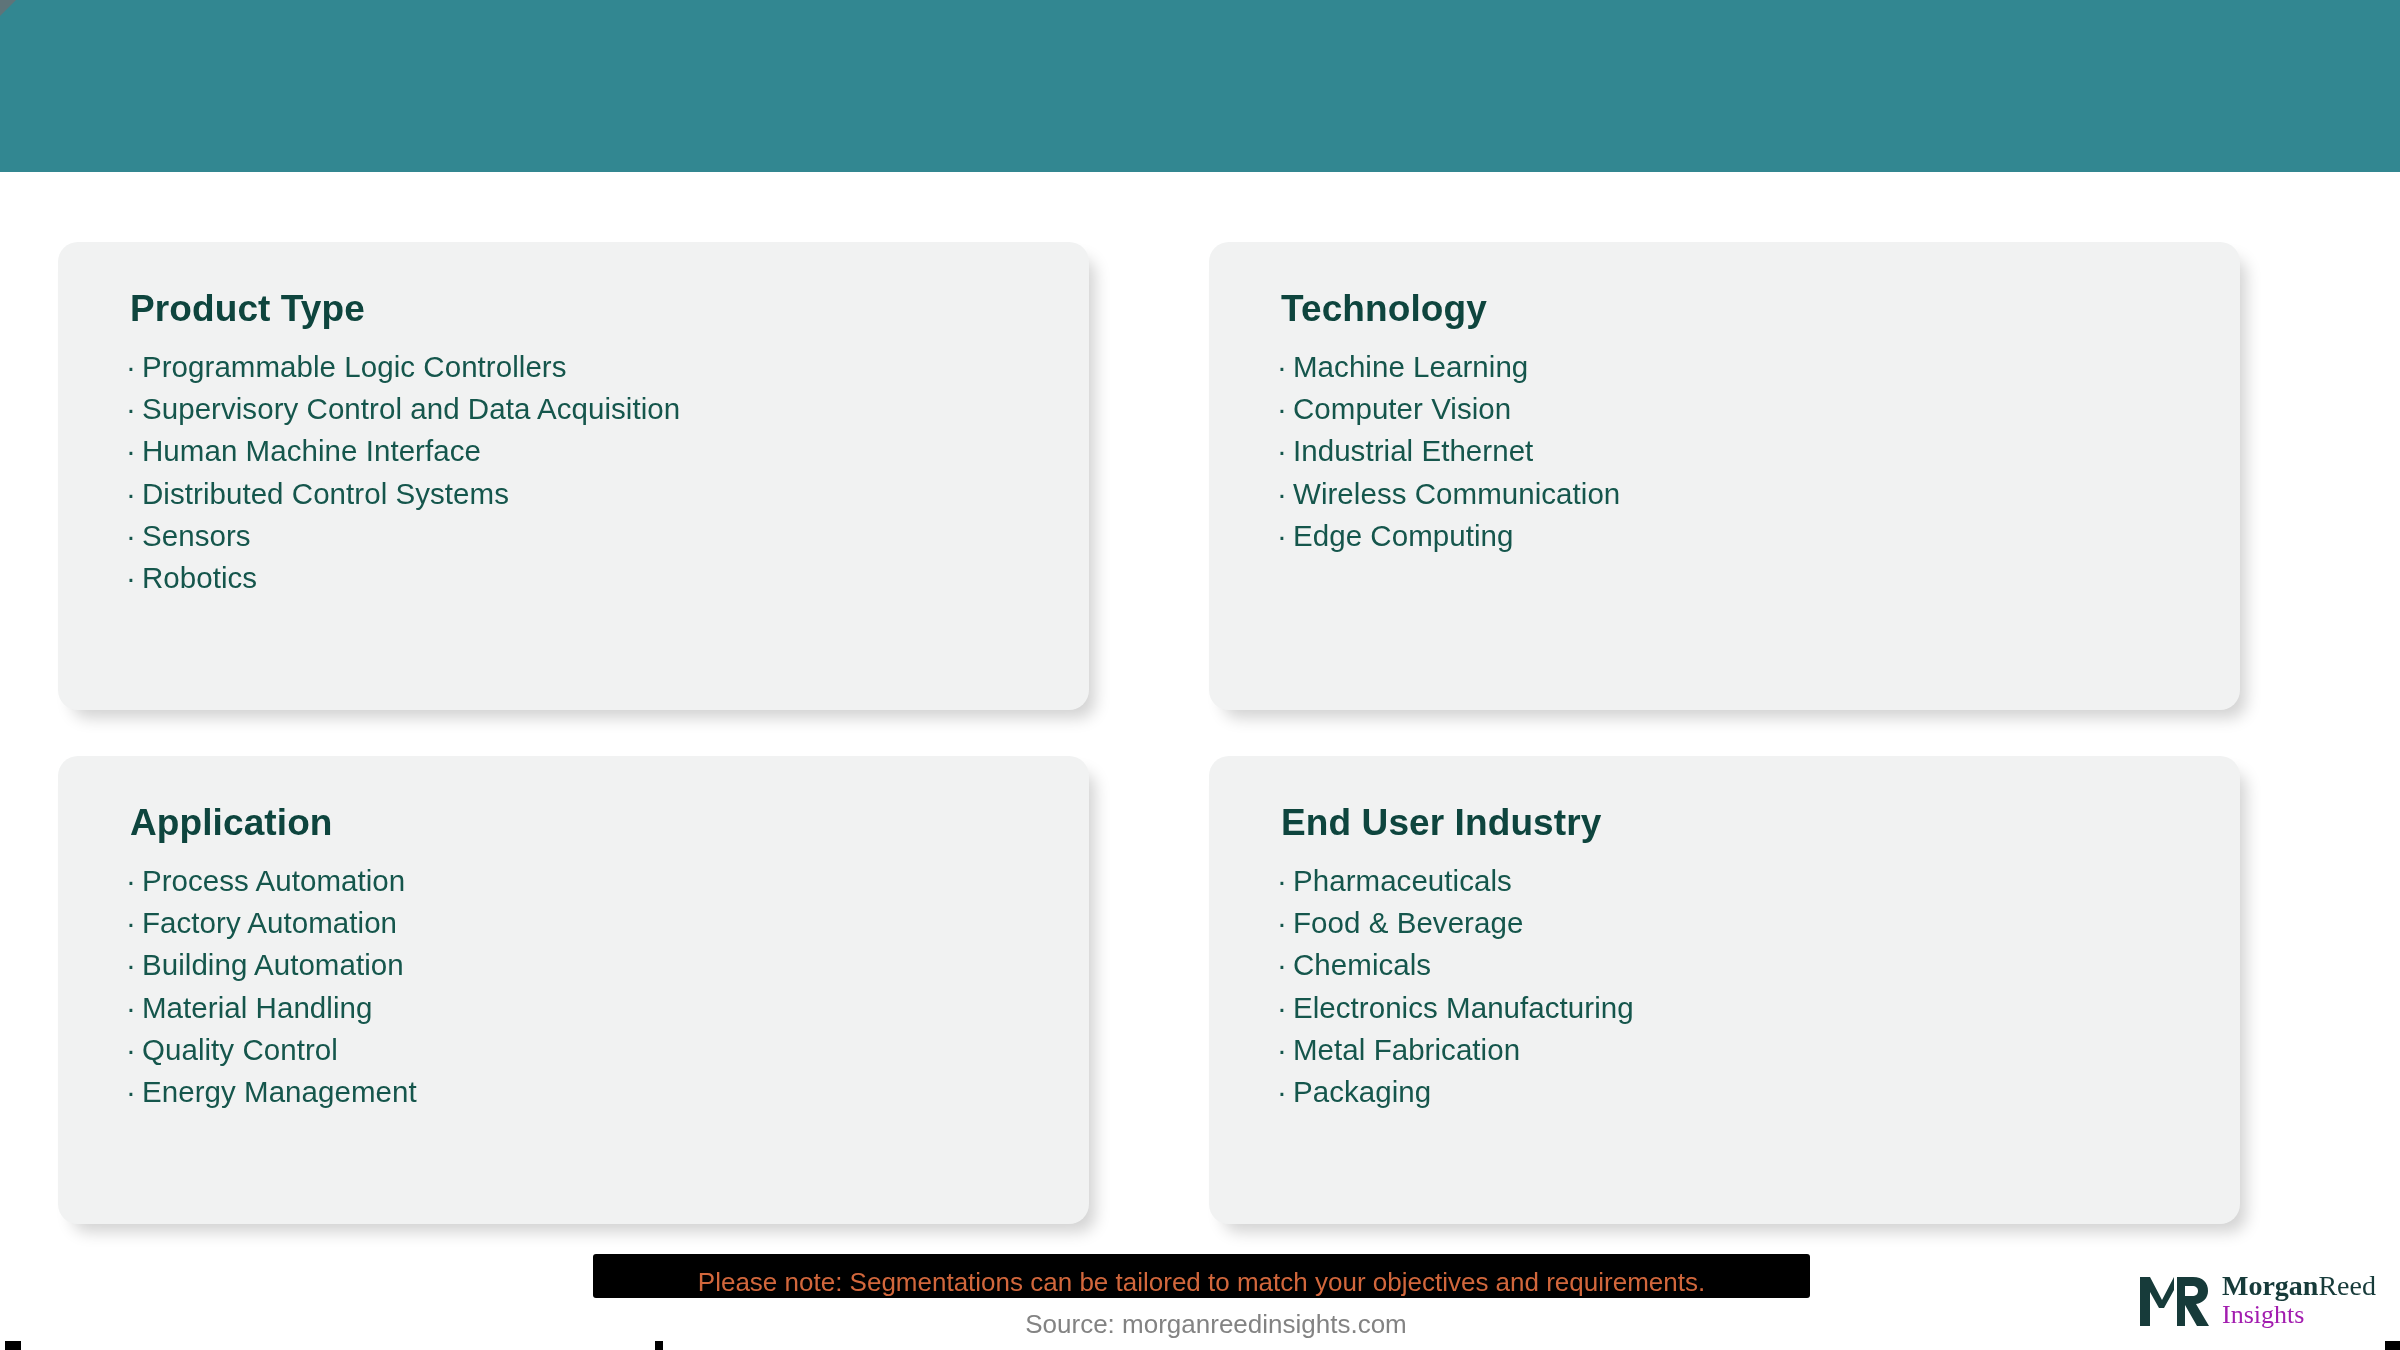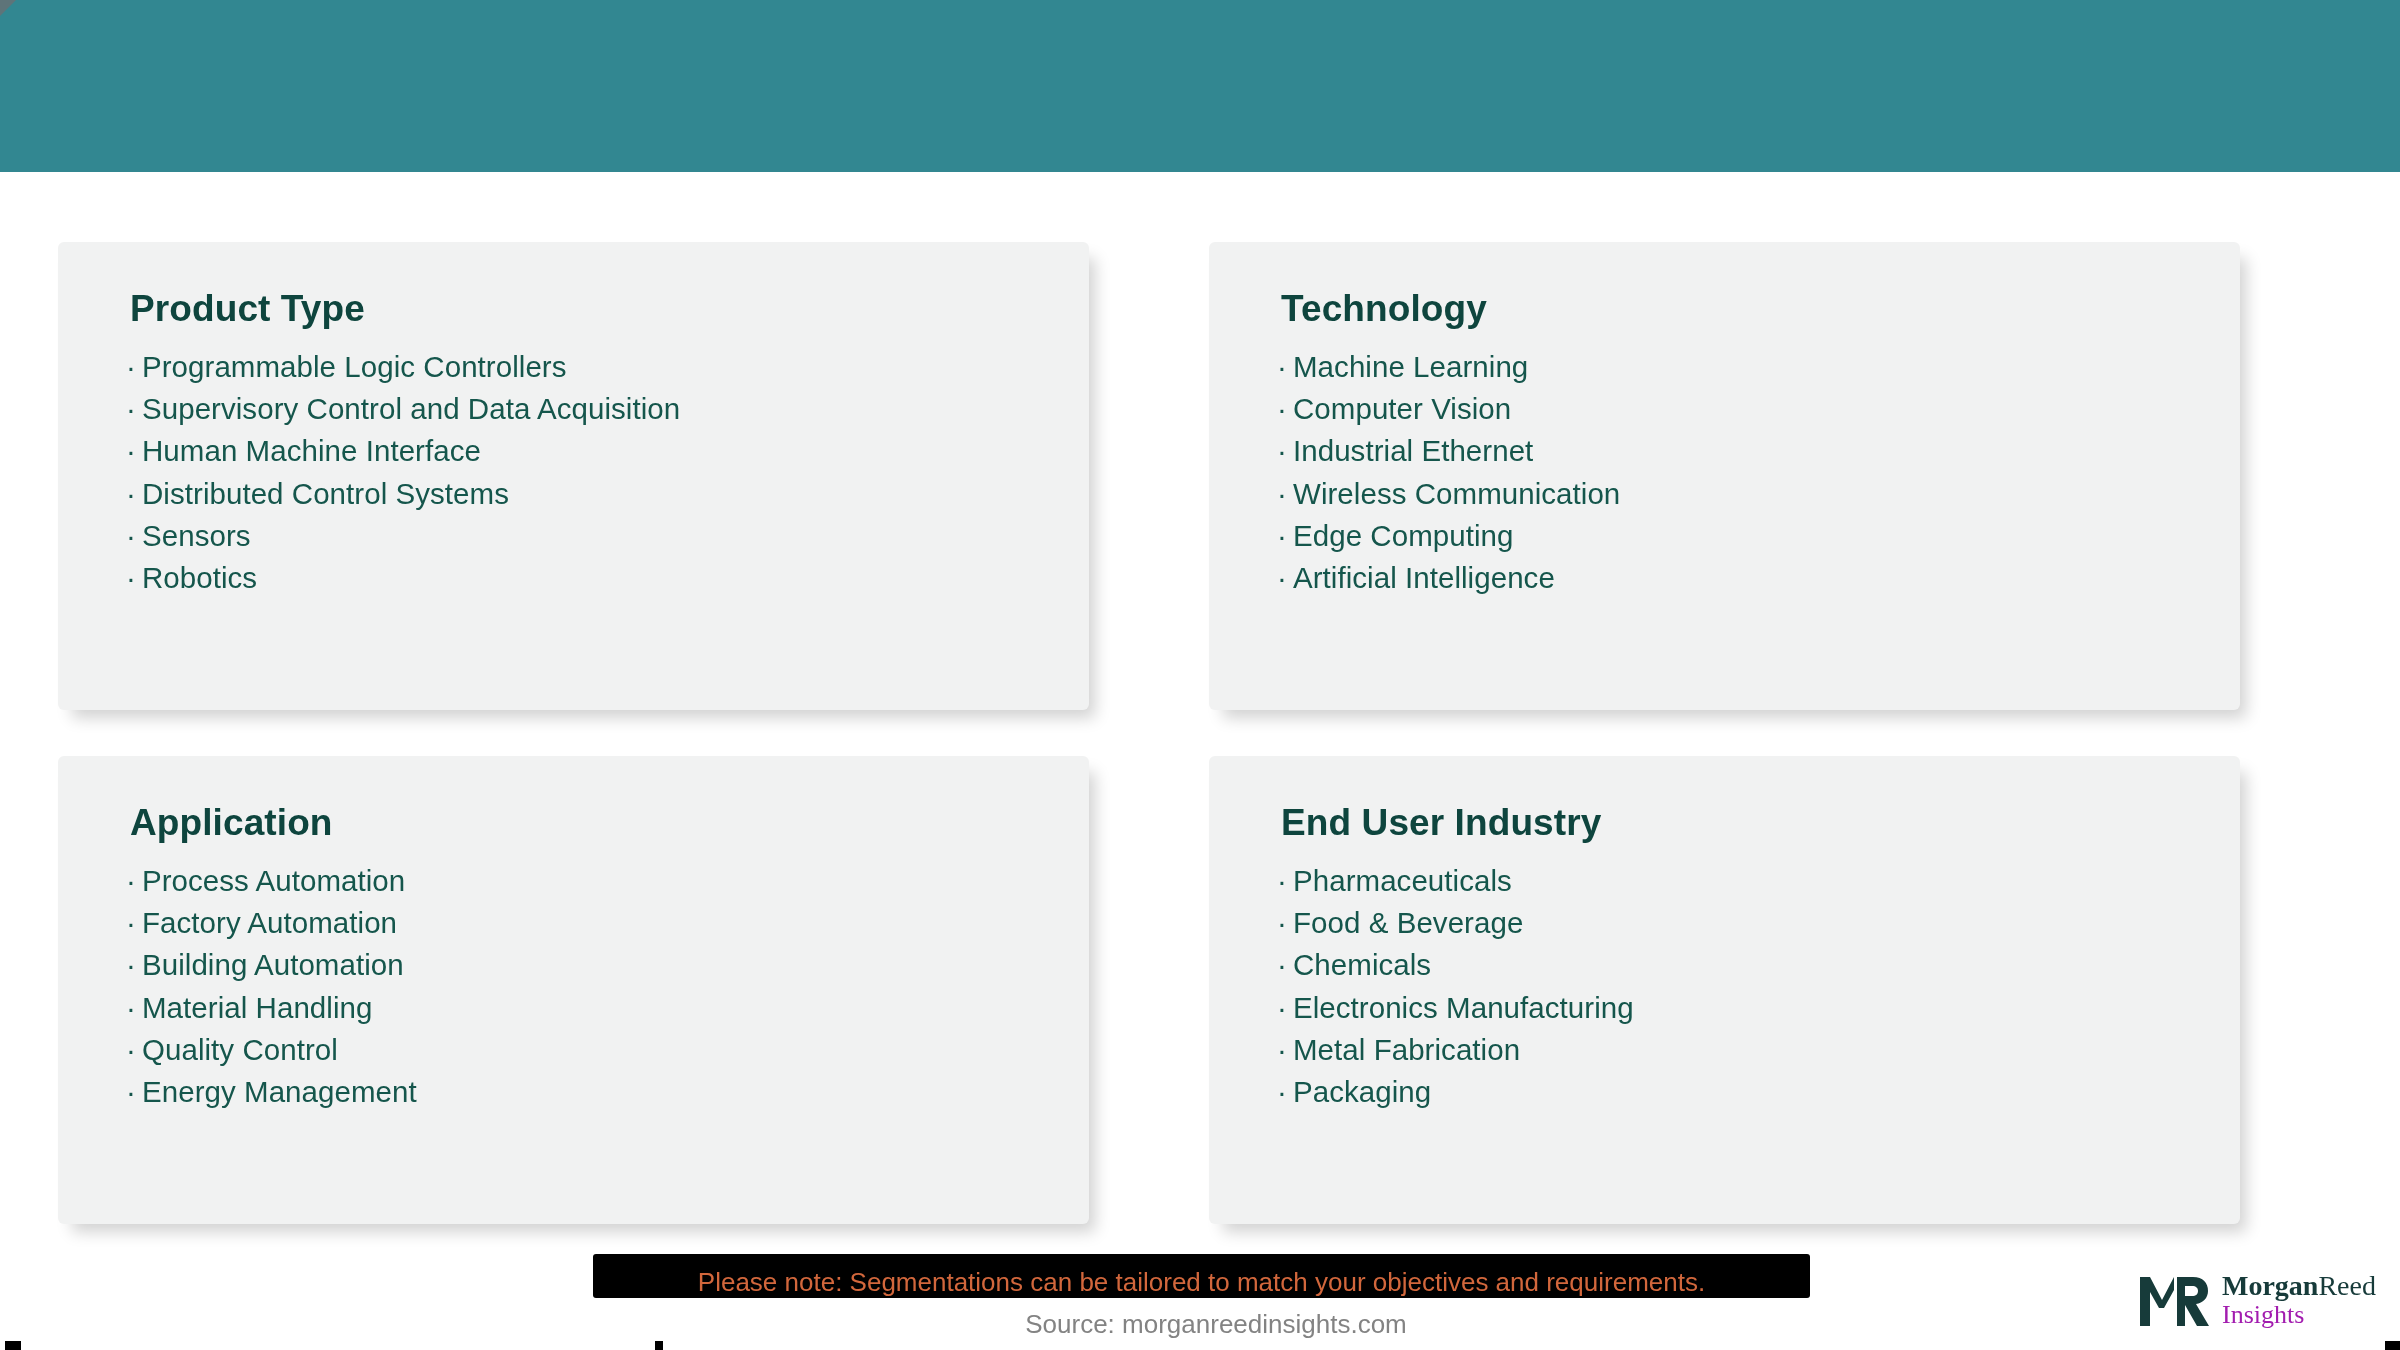--- a/index.html
+++ b/index.html
@@ -52,21 +52,21 @@
     left: 58px;
     top: 242px;
     width: 2182px;
     height: 960px;
   }
   .card {
     position: absolute;
     width: 1031px;
     height: 468px;
     background: #f1f2f2;
-    border-radius: 6px;
+    border-radius: 20px;
     box-shadow: 10px 12px 16px -4px rgba(0,0,0,0.18);
     box-sizing: border-box;
   }
   .card.c0 { left: 0px;    top: 0px;   }
   .card.c1 { left: 1151px; top: 0px; padding-left: 19px;   }
   .card.c2 { left: 0px;    top: 514px; }
   .card.c3 { left: 1151px; top: 514px; }
 
   .card-title {
     position: absolute;
@@ -199,21 +199,20 @@
   </div>
 
   <div class="card c1">
     <div class="card-title">Technology</div>
     <ul class="card-list">
       <li><span class="bullet">·</span><span>Machine Learning</span></li>
       <li><span class="bullet">·</span><span>Computer Vision</span></li>
       <li><span class="bullet">·</span><span>Industrial Ethernet</span></li>
       <li><span class="bullet">·</span><span>Wireless Communication</span></li>
       <li><span class="bullet">·</span><span>Edge Computing</span></li>
-      <li><span class="bullet">·</span><span>Artificial Intelligence</span></li>
     </ul>
   </div>
 
   <div class="card c2">
     <div class="card-title">Application</div>
     <ul class="card-list">
       <li><span class="bullet">·</span><span>Process Automation</span></li>
       <li><span class="bullet">·</span><span>Factory Automation</span></li>
       <li><span class="bullet">·</span><span>Building Automation</span></li>
       <li><span class="bullet">·</span><span>Material Handling</span></li>

